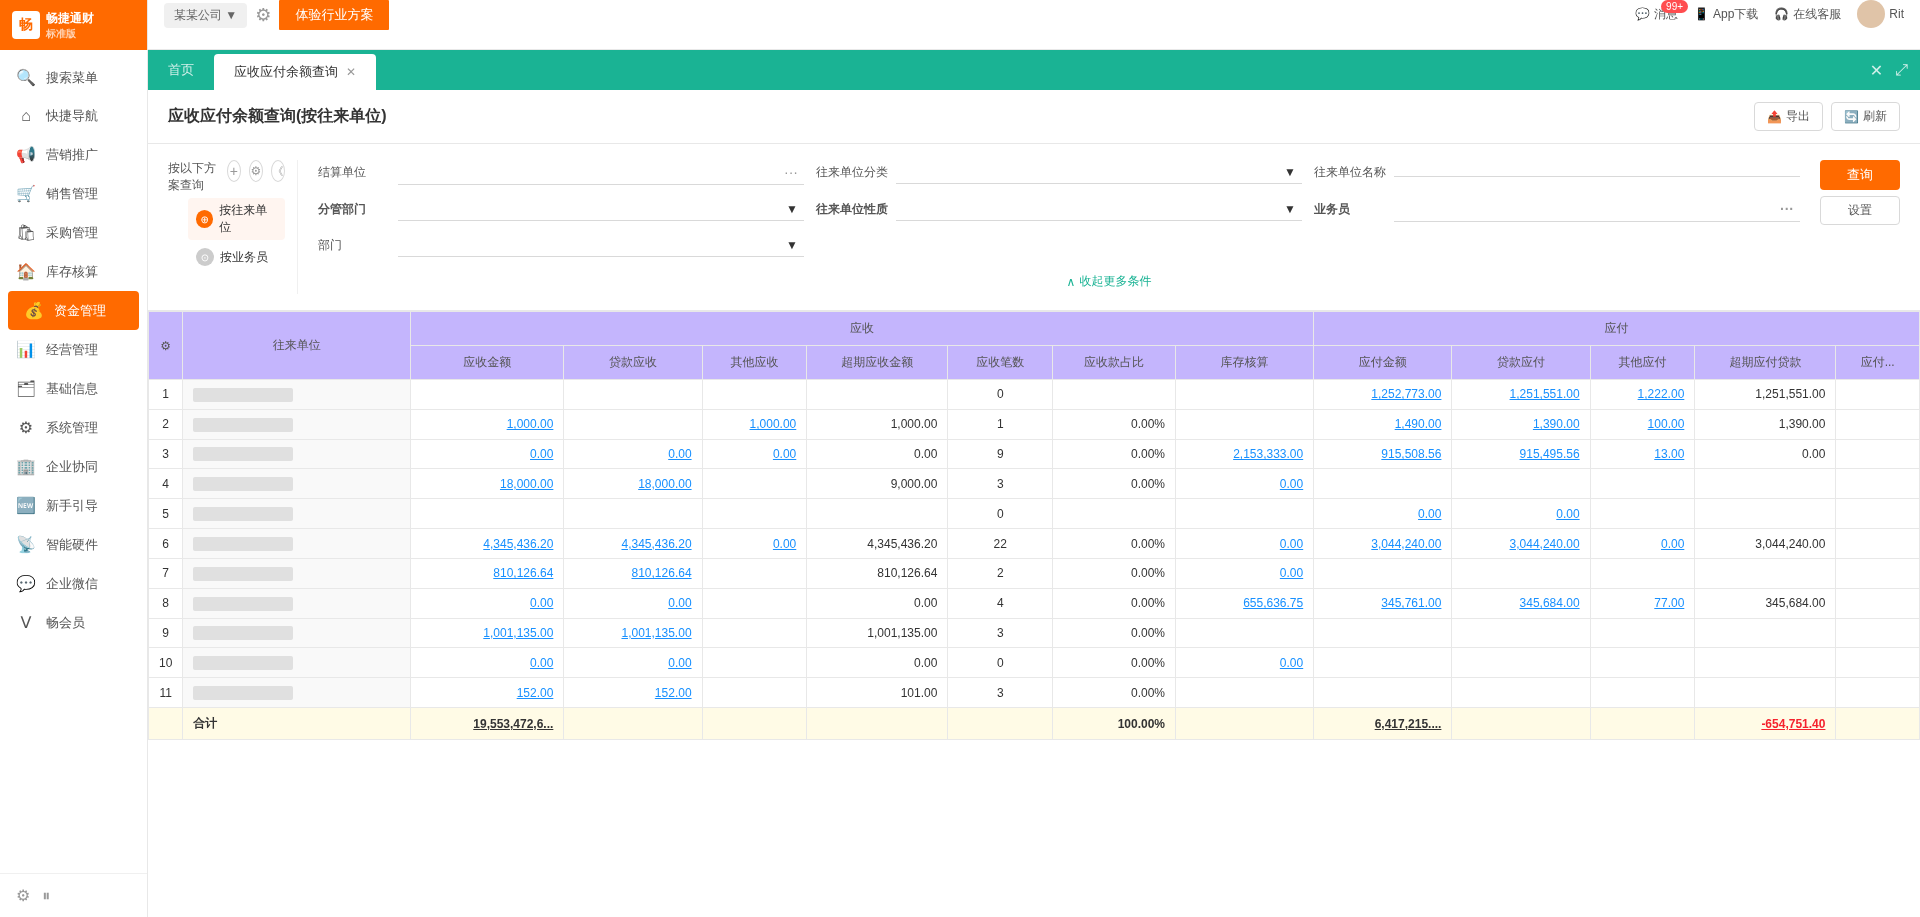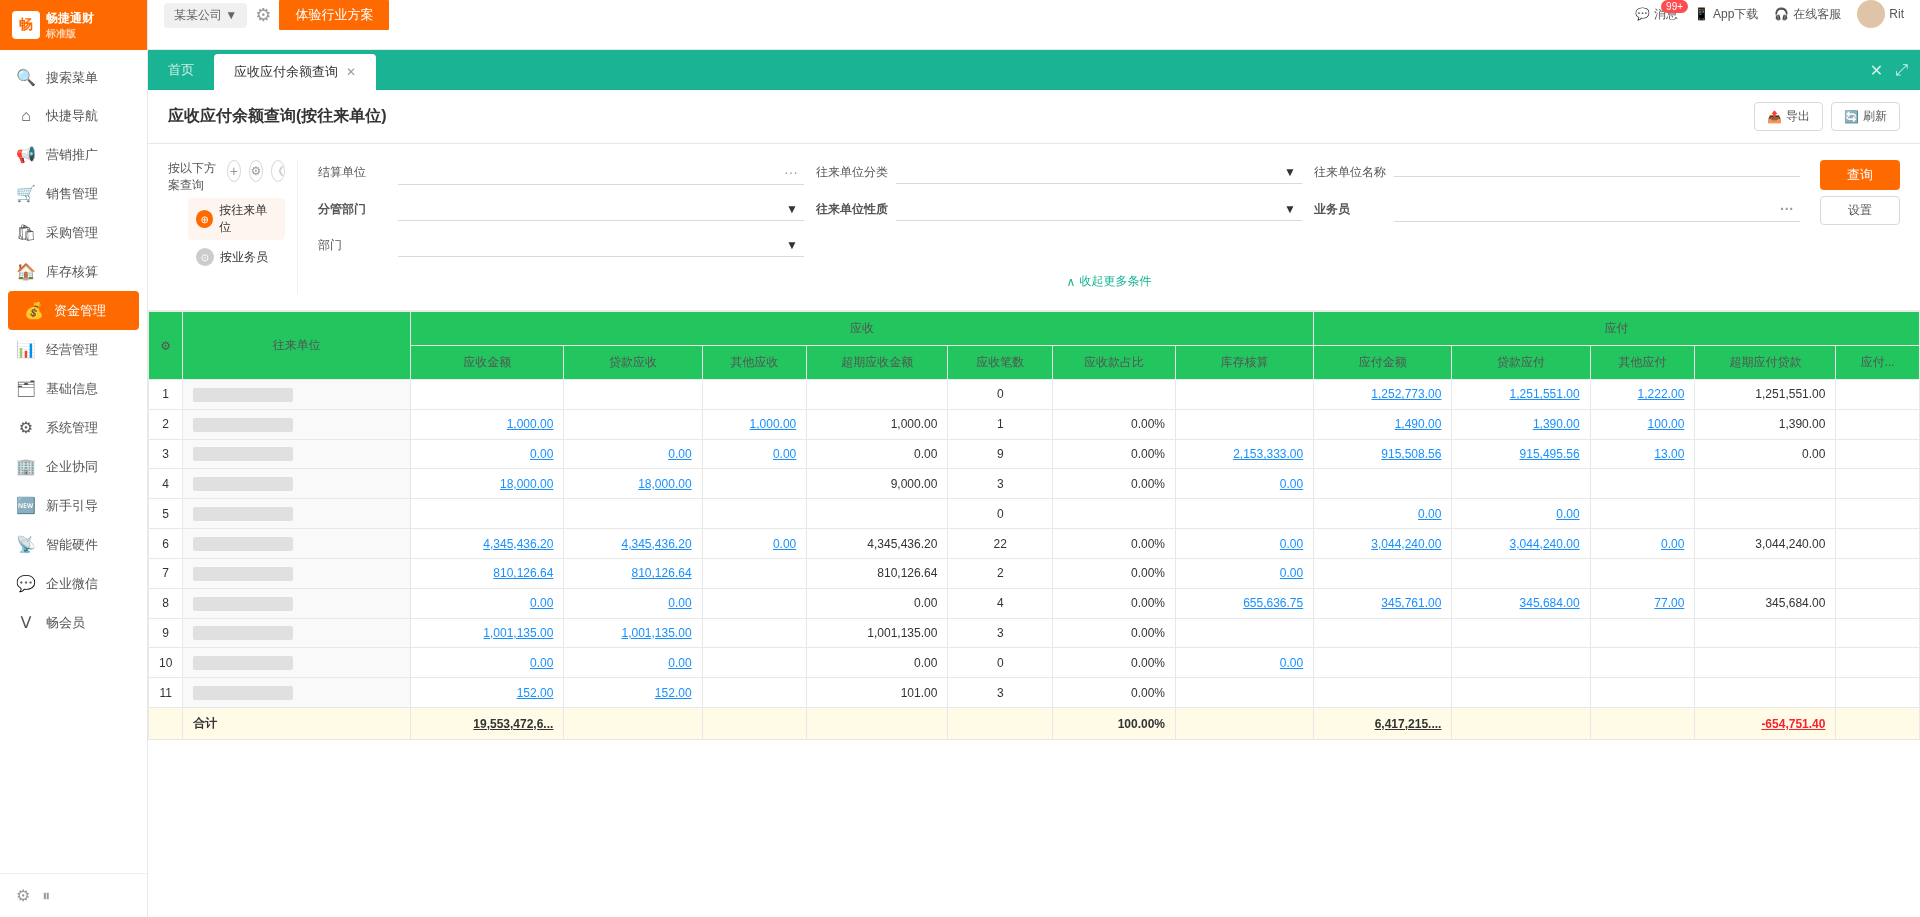--- a/index.html
+++ b/index.html
@@ -167,21 +167,21 @@
     }
 
     
     .table-container {
       flex: 1; background: #fff; margin: 0; overflow: auto;
     }
     .data-table {
       width: 100%; border-collapse: collapse; font-size: 12px;
     }
     .data-table th {
-      background: #22c55e; border: 1px solid #e8e8e8;
+      background: #c4b5fd; border: 1px solid #e8e8e8;
       padding: 8px 10px; text-align: center; font-weight: normal; color: #555;
       white-space: nowrap;
     }
     .data-table td {
       border: 1px solid #e8e8e8; padding: 7px 10px;
       text-align: right; color: #333;
     }
     .data-table td.center { text-align: center; }
     .data-table td.left { text-align: left; }
     .td-link { color: #1890ff; text-decoration: underline; cursor: pointer; }

